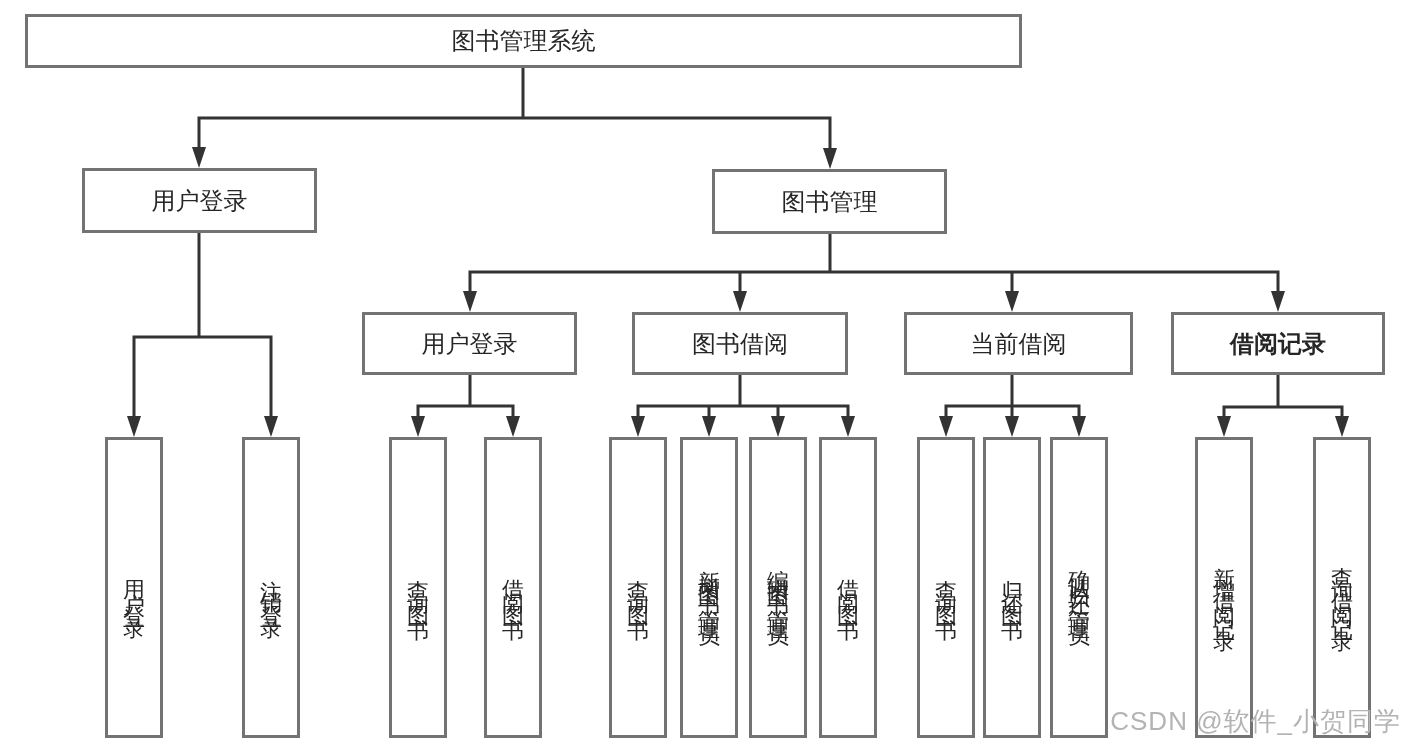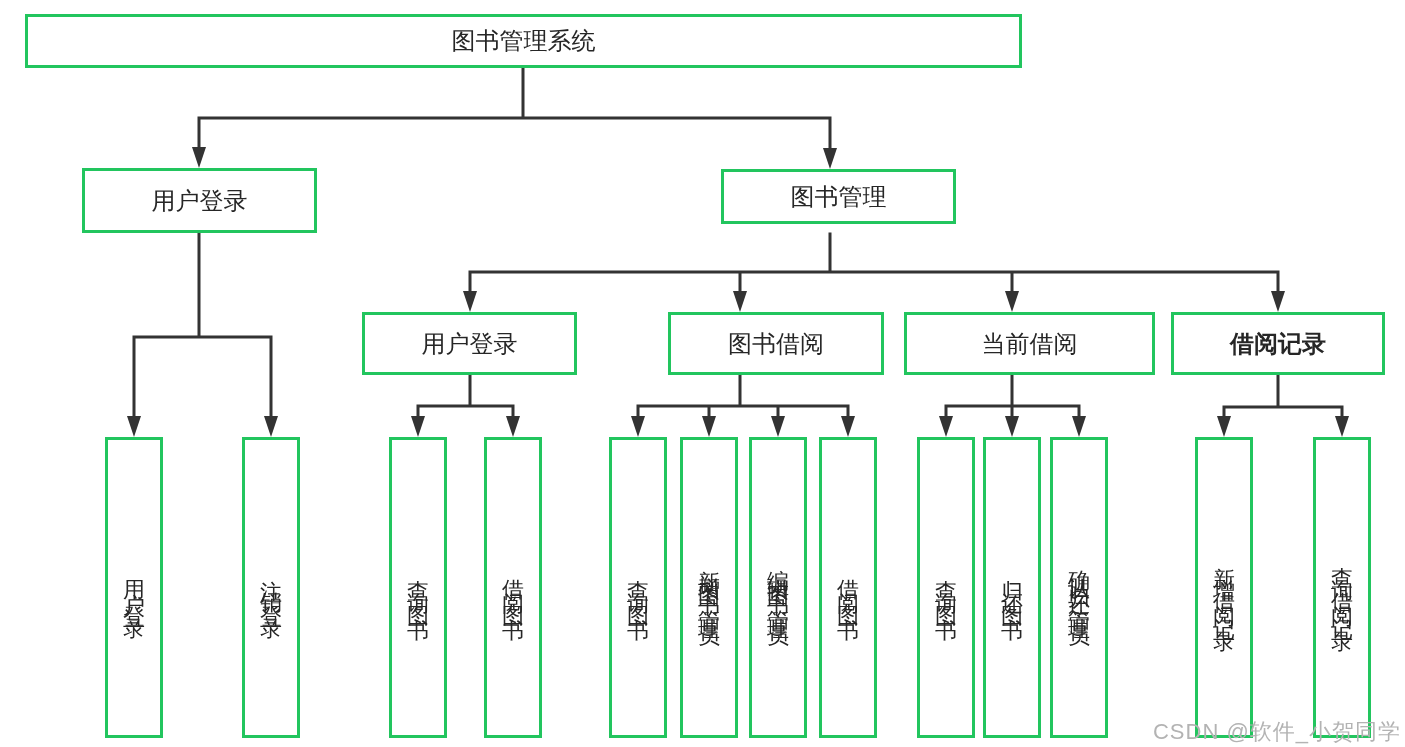--- a/index.html
+++ b/index.html
@@ -16,55 +16,55 @@
     overflow: hidden;
   }
   .wires {
     position: absolute;
     left: 0; top: 0;
     width: 1405px; height: 747px;
   }
   .node {
     position: absolute;
     background: #ffffff;
-    border: 3px solid #22c55e;
+    border: 3px solid #737373;
     display: flex;
     align-items: center;
     justify-content: center;
     color: #262626;
     font-size: 24px;
     line-height: 1;
     white-space: nowrap;
   }
   .root-box   { left: 25px;  top: 14px;  width: 997px; height: 54px; }
   .lvl2-a     { left: 82px;  top: 168px; width: 235px; height: 65px; }
-  .lvl2-b     { left: 712px; top: 169px; width: 235px; height: 55px; margin-left: 9px; }
+  .lvl2-b     { left: 712px; top: 169px; width: 235px; height: 65px; }
   .lvl3-1     { left: 362px; top: 312px; width: 215px; height: 63px; }
-  .lvl3-2     { left: 632px; top: 312px; width: 216px; height: 63px; margin-left: 36px; }
-  .lvl3-3     { left: 904px; top: 312px; width: 251px; height: 63px; }
+  .lvl3-2     { left: 632px; top: 312px; width: 216px; height: 63px; }
+  .lvl3-3     { left: 904px; top: 312px; width: 229px; height: 63px; }
   .lvl3-4     { left: 1171px;top: 312px; width: 214px; height: 63px; font-weight: bold; }
   .leaf {
     top: 437px;
     width: 58px;
     height: 301px;
     font-size: 22px;
   }
   .leaf .vtext {
     writing-mode: vertical-rl;
     text-orientation: mixed;
     letter-spacing: 13px;
     line-height: 1;
     white-space: nowrap;
   }
   .leaf .vtext.tight { letter-spacing: 8px; }
   .watermark {
     position: absolute;
     right: 4px;
-    bottom: 0;
-    font-size: 22px;
+    bottom: 8px;
+    font-size: 26px;
     color: #b3b3b3;
     letter-spacing: 1px;
     z-index: 5;
     white-space: nowrap;
   }
 </style>
 </head>
 <body>
 
 <div class="canvas">

